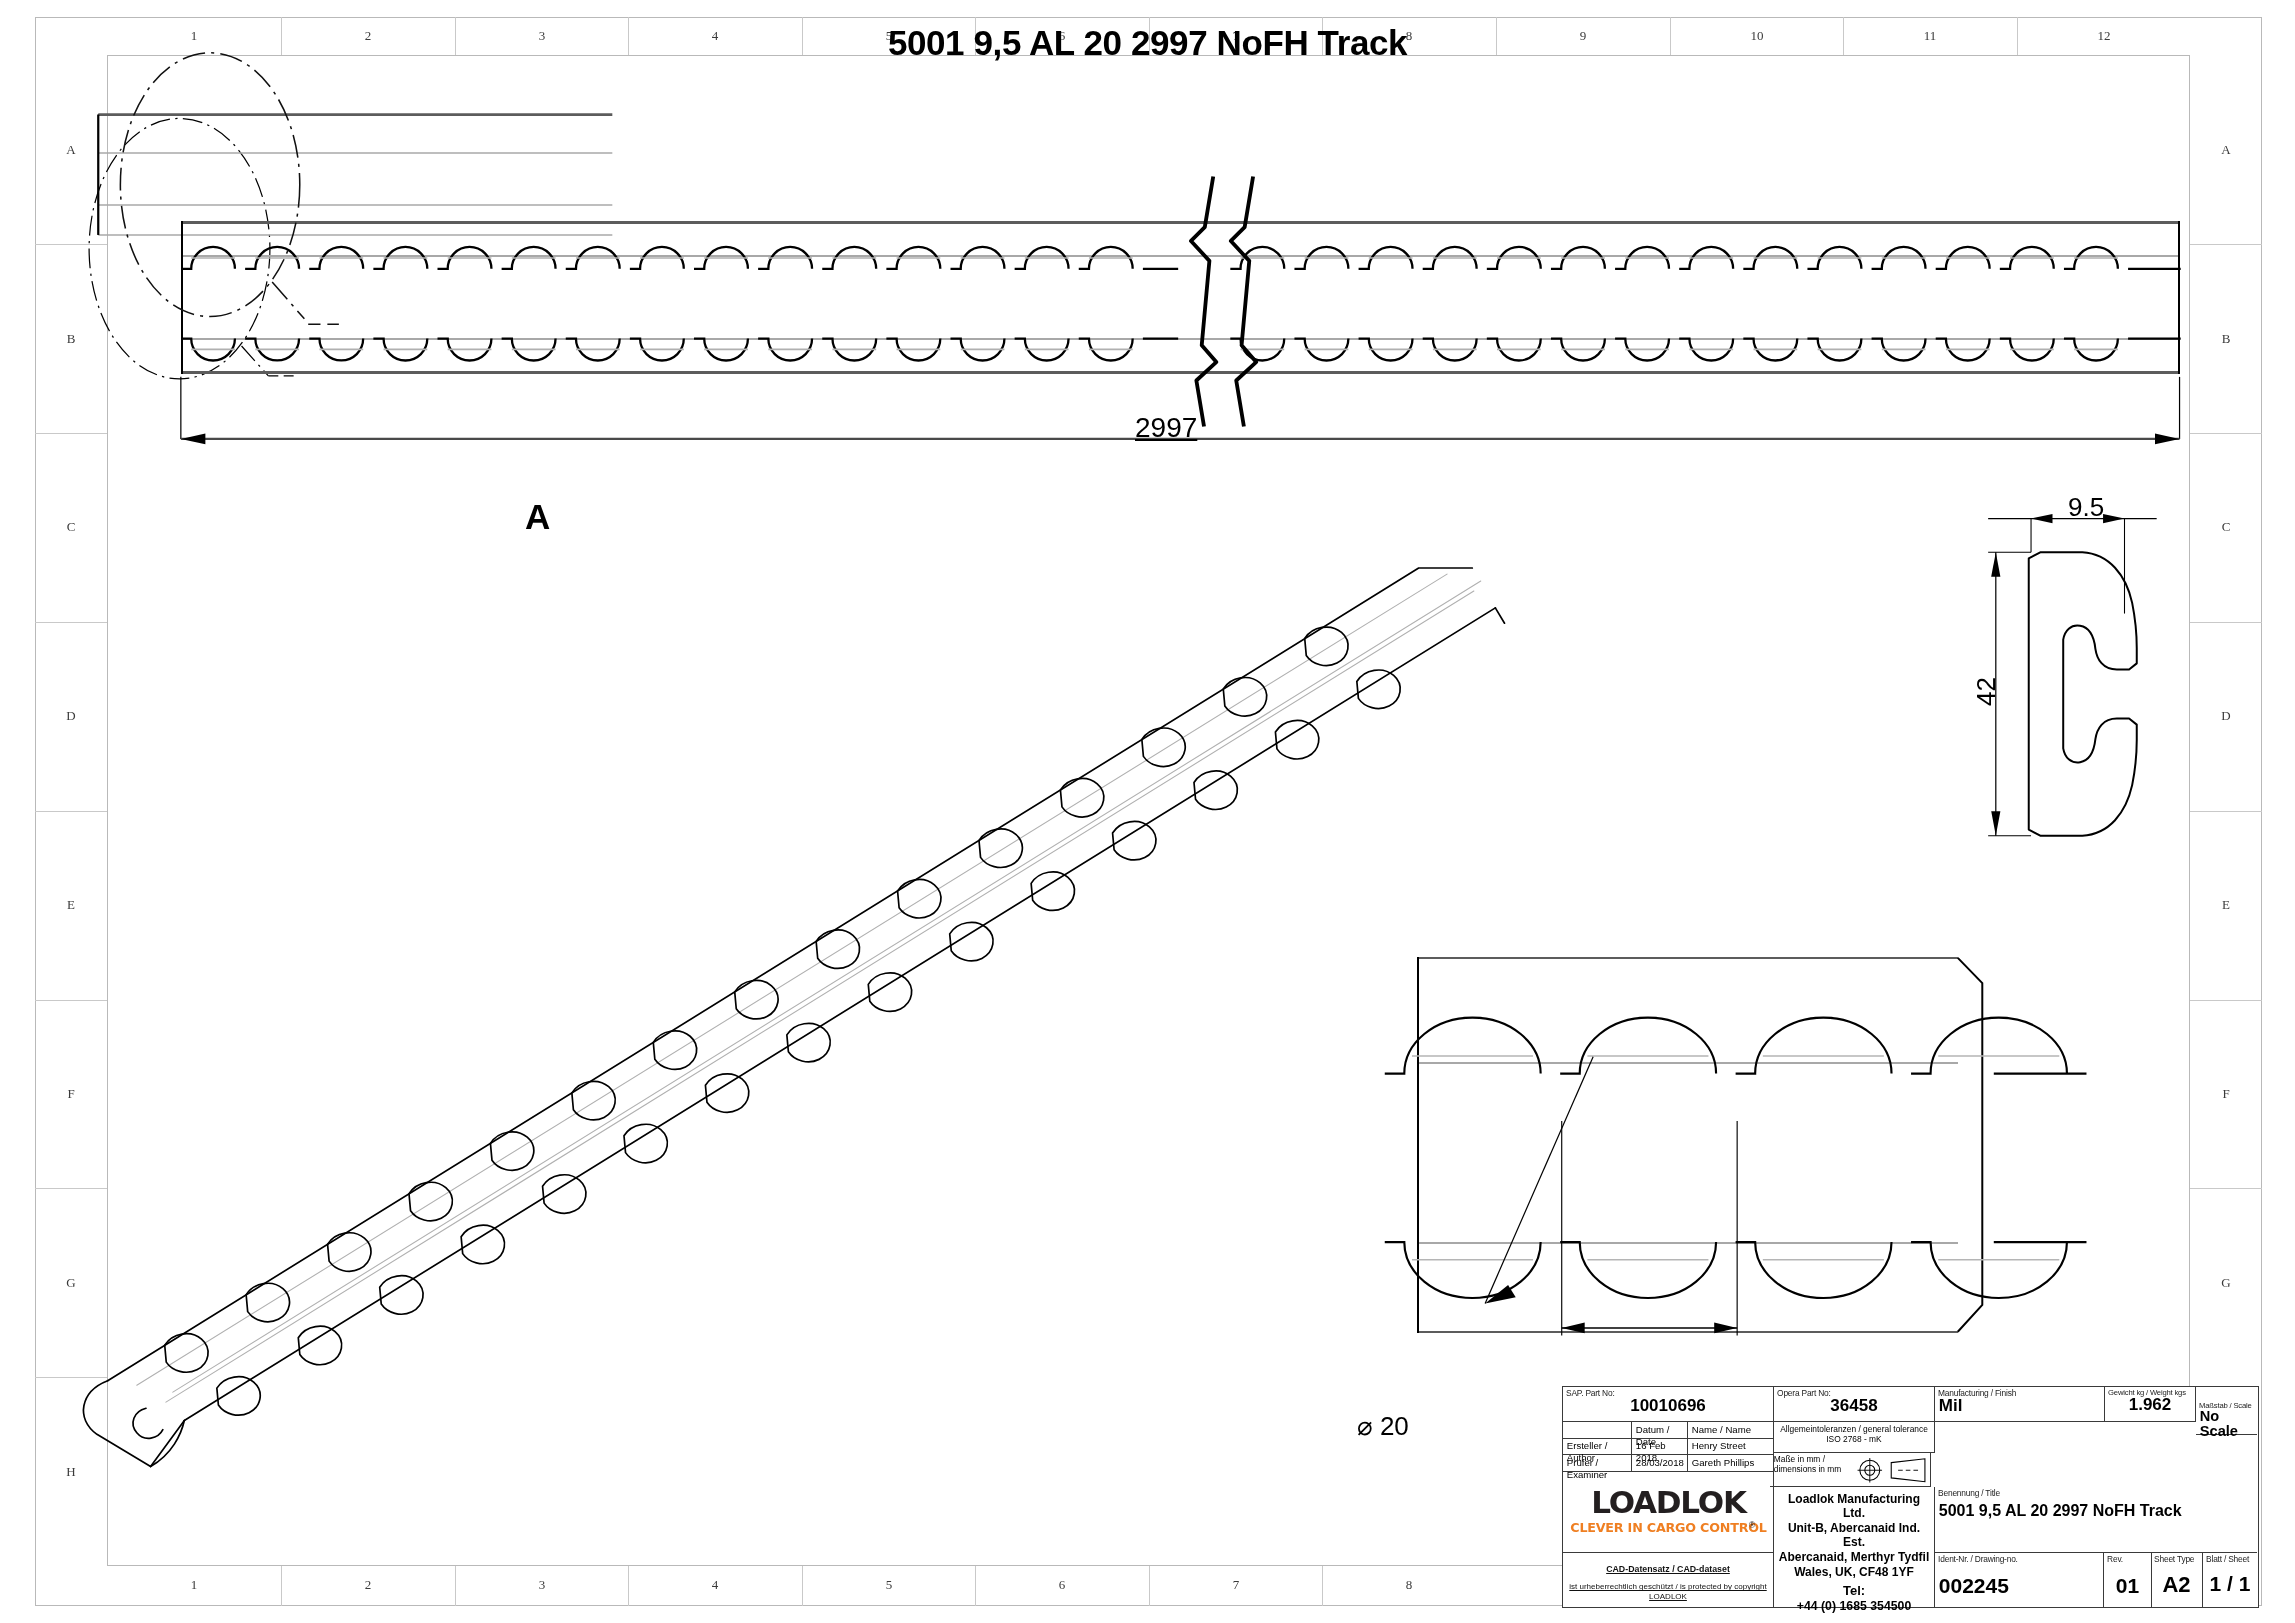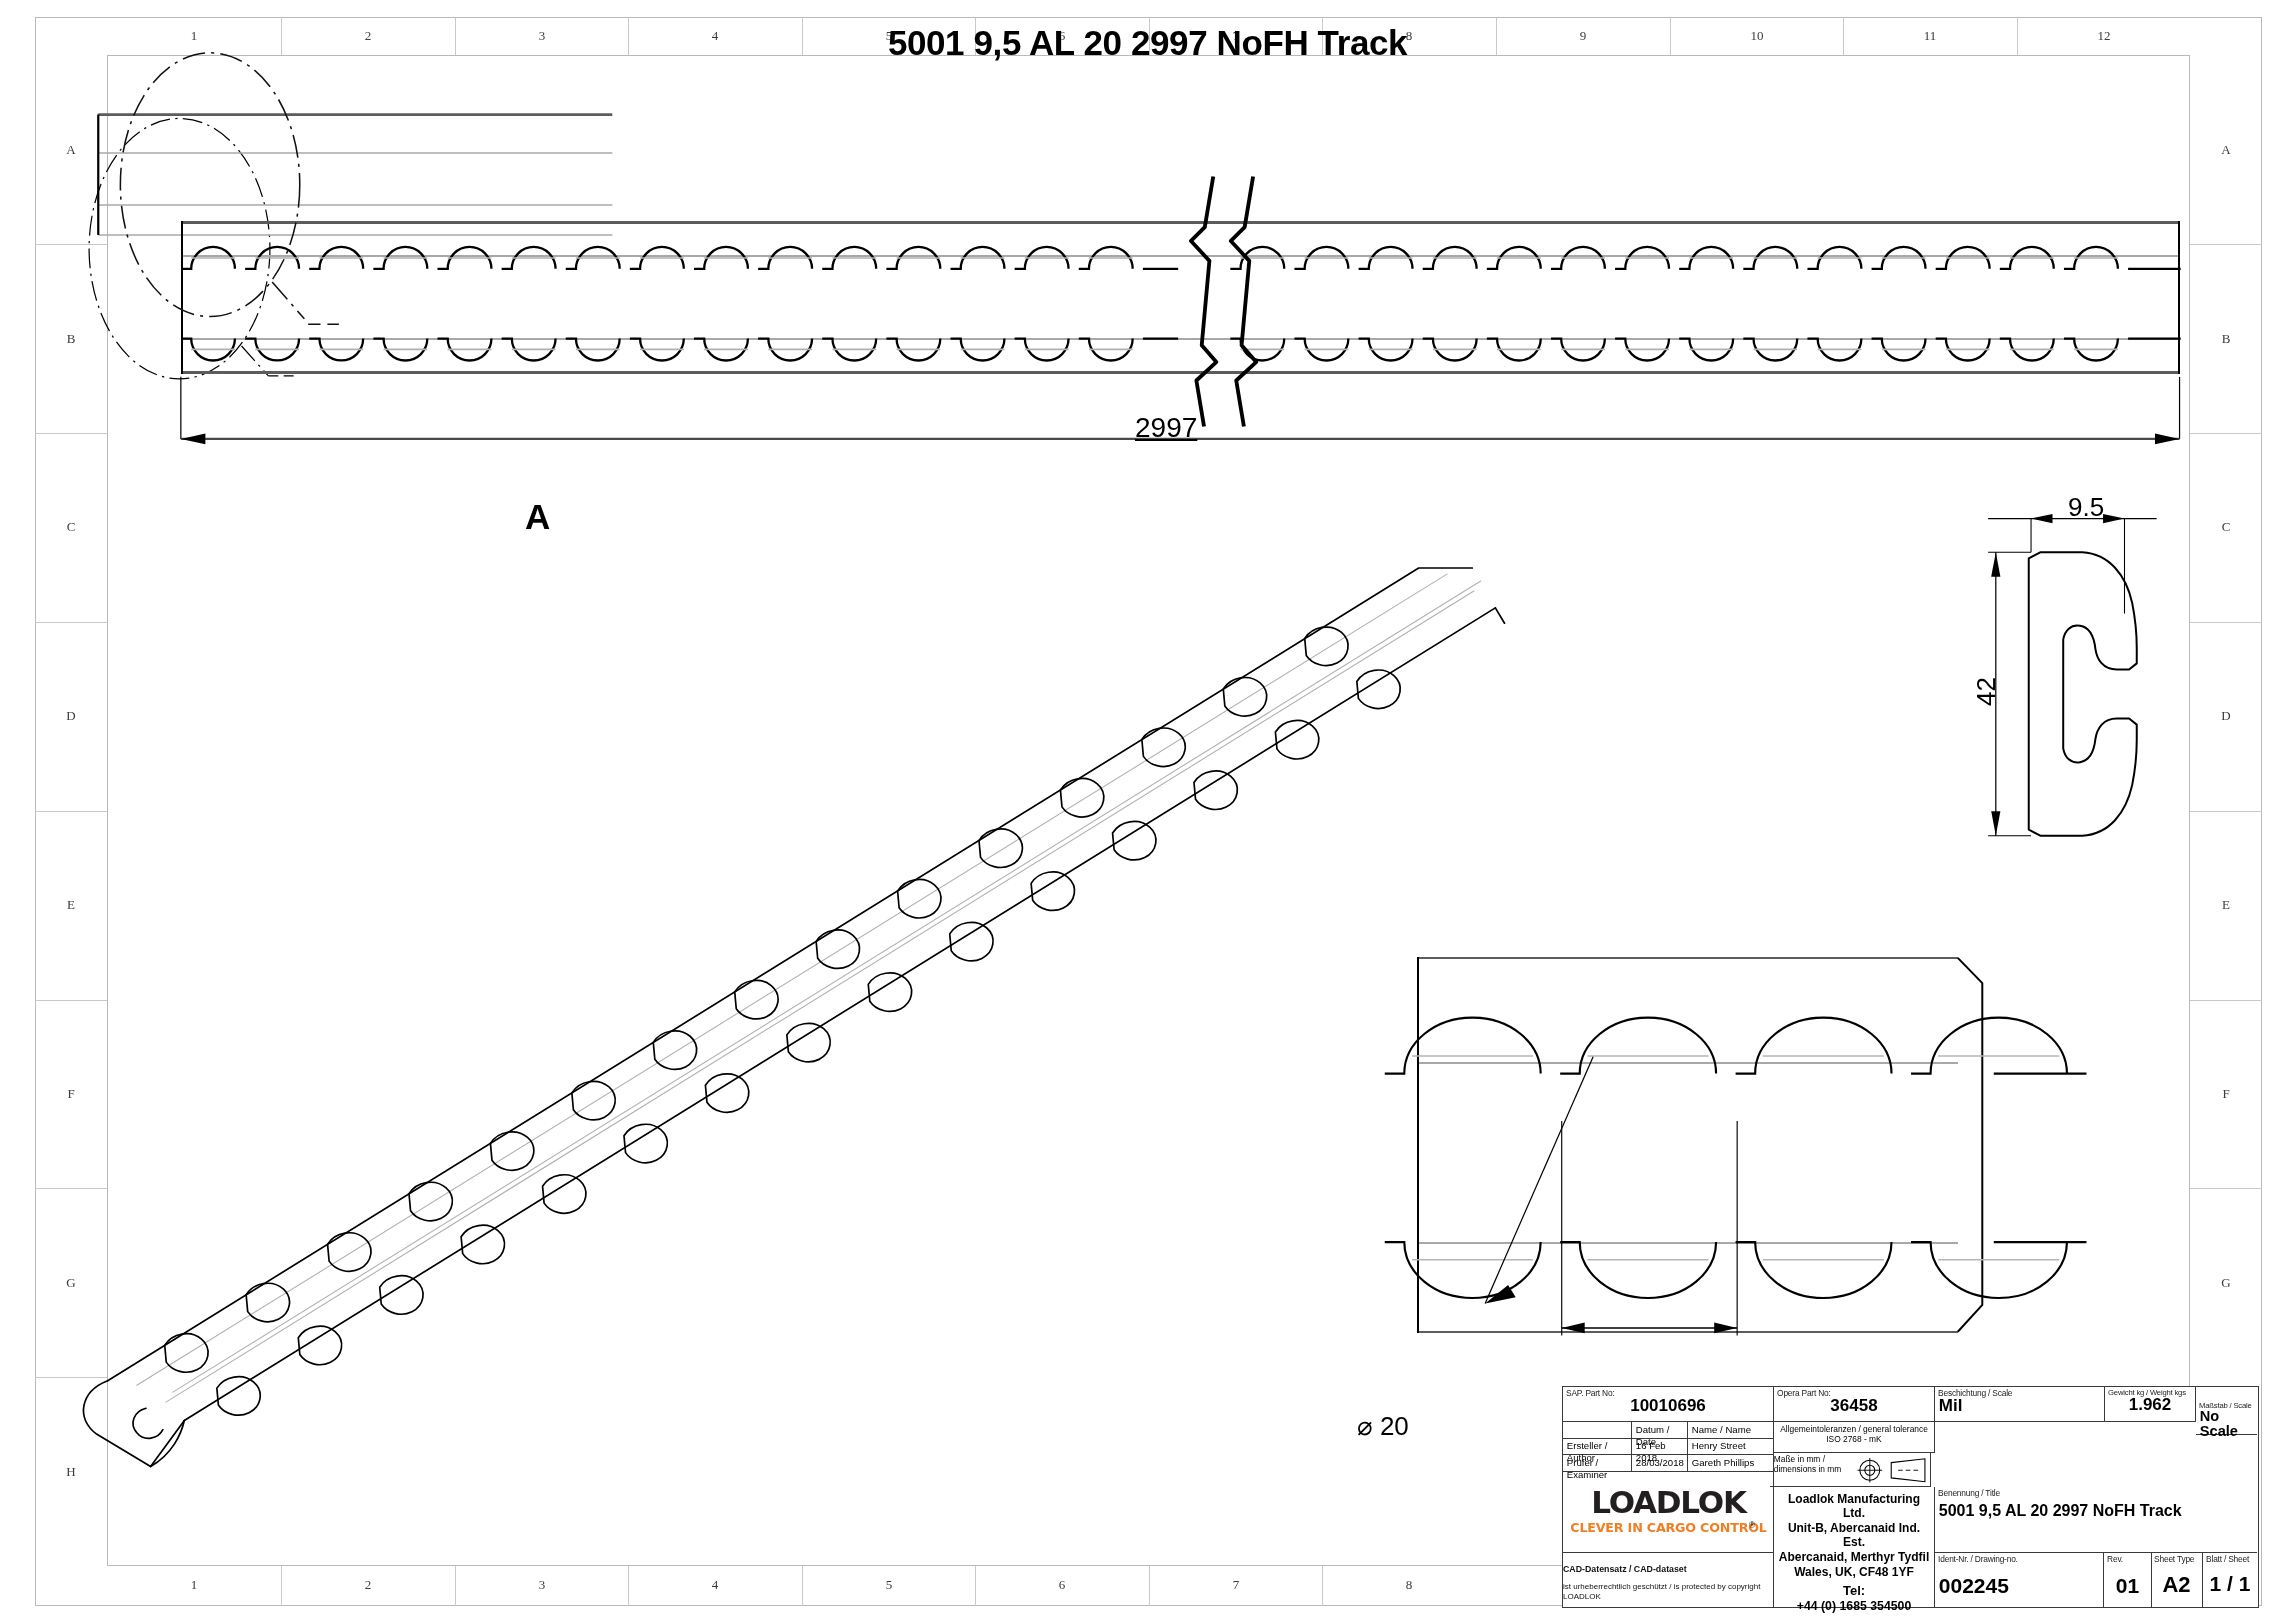--- a/index.html
+++ b/index.html
@@ -25,21 +25,21 @@
   #titleblock .cell{position:absolute;box-sizing:border-box;border-right:1.2px solid #3a3a3a;border-bottom:1.2px solid #3a3a3a;}
   #titleblock .cap{font-size:8.4px;color:#222;padding:1.5px 3.1px 0 3.1px;display:block;line-height:1.15;letter-spacing:-0.2px;}
   #titleblock .val{font-size:17px;font-weight:bold;display:block;padding:0 3.8px;line-height:1.05;}
   #titleblock .val-c{text-align:center;}
   .tb-rowtxt{font-size:9.6px;padding:2.3px 3.8px;display:block;line-height:1.2;}
 
   .addr{font-size:12px;font-weight:bold;text-align:center;line-height:1.22;}
   .logo-wrap{position:absolute;text-align:center;}
   .logo-main{font-size:31px;font-weight:bold;letter-spacing:-1.2px;color:#231f20;font-family:"DejaVu Sans",sans-serif;}
   .logo-sub{font-size:12.7px;font-weight:bold;letter-spacing:-0.2px;color:#ef7f22;font-family:"DejaVu Sans",sans-serif;}
-  .copy{font-size:8px;line-height:1.25;color:#111;}
+  .copy{font-size:8px;text-align:center;line-height:1.25;color:#111;text-decoration:underline;}
 </style>
 </head>
 <body>
 
 <div id="sheet">
 
   <div class="outer-frame"></div>
   <div class="inner-frame"></div>
 
   <div id="zones">
@@ -327,21 +327,21 @@
 
     <div class="cell" style="left:0;top:0;width:211px;height:35px;">
       <span class="cap">SAP. Part No:</span>
       <span class="val val-c" style="margin-top:-1.5px;">10010696</span>
     </div>
     <div class="cell" style="left:211px;top:0;width:161px;height:35px;">
       <span class="cap">Opera Part No:</span>
       <span class="val val-c" style="margin-top:-1.5px;">36458</span>
     </div>
     <div class="cell" style="left:372px;top:0;width:170px;height:35px;">
-      <span class="cap">Beschichtung / Scale</span>
+      <span class="cap">Manufacturing / Finish</span>
       <span class="val" style="margin-top:-1.5px;">Mil</span>
     </div>
     <div class="cell" style="left:542px;top:0;width:91px;height:35px;">
       <span class="cap" style="font-size:7.7px;">Gewicht kg / Weight kgs</span>
       <span class="val val-c" style="margin-top:-1.5px;">1.962</span>
     </div>
     <div class="cell" style="left:633px;top:13px;width:61px;height:35px;border-right:none;">
       <span class="cap" style="font-size:7.7px;">Maßstab / Scale</span>
       <span class="val" style="margin-top:-1.5px;font-size:14.6px;">No Scale</span>
     </div>

